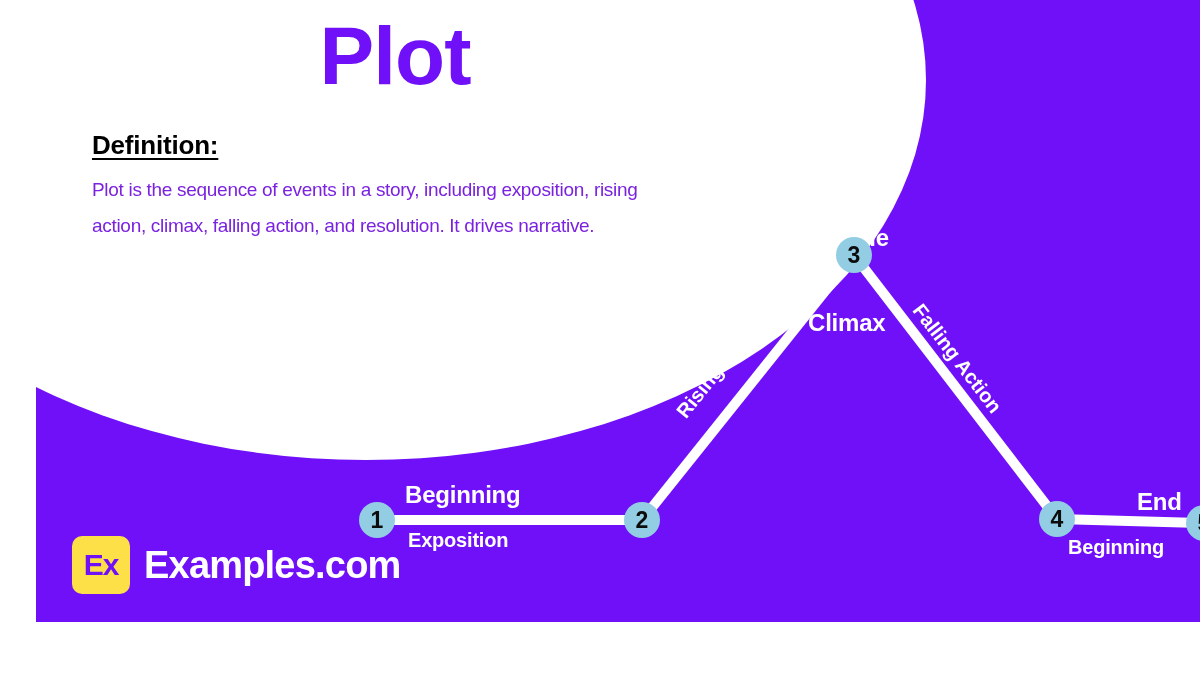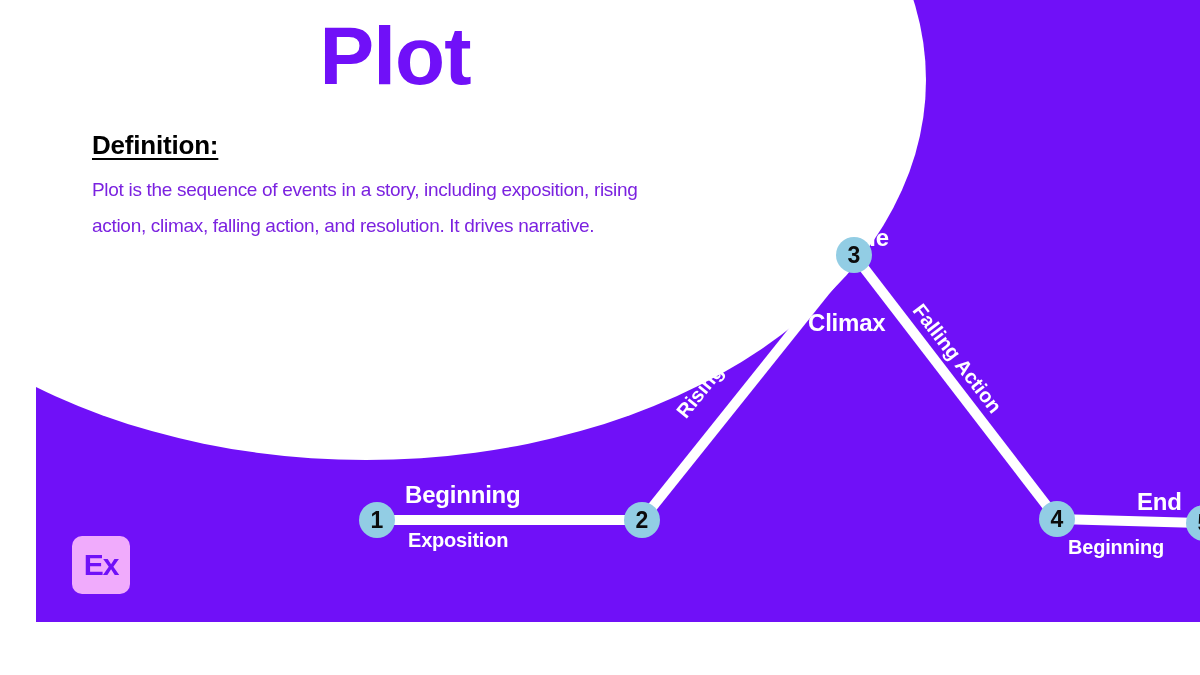--- a/index.html
+++ b/index.html
@@ -112,21 +112,21 @@
     bottom: 28px;
     display: flex;
     align-items: center;
     gap: 14px;
     z-index: 8;
   }
   #logo-mark {
     width: 58px;
     height: 58px;
     border-radius: 10px;
-    background: #f0abfc;
+    background: #fde047;
     display: flex;
     align-items: center;
     justify-content: center;
     color: #7010f8;
     font-size: 30px;
     font-weight: 700;
     letter-spacing: -1px;
   }
   #logo-wordmark {
     color: #ffffff;
@@ -184,15 +184,16 @@
 
   <div class="stage-label label-diag" style="left:881px; top:295px; transform: rotate(52.4deg);">Falling Action</div>
 
   <div class="stage-label label-big" style="left:1101px; top:488px;">End</div>
   <div class="stage-label label-small" style="left:1032px; top:536px;">Beginning</div>
 
   <div id="footer-logo">
     <div id="logo-mark">
         <span>Ex</span>
       </div>
+    <div id="logo-wordmark">Examples.com</div>
   </div>
 
 </div>
 
 </body></html>

